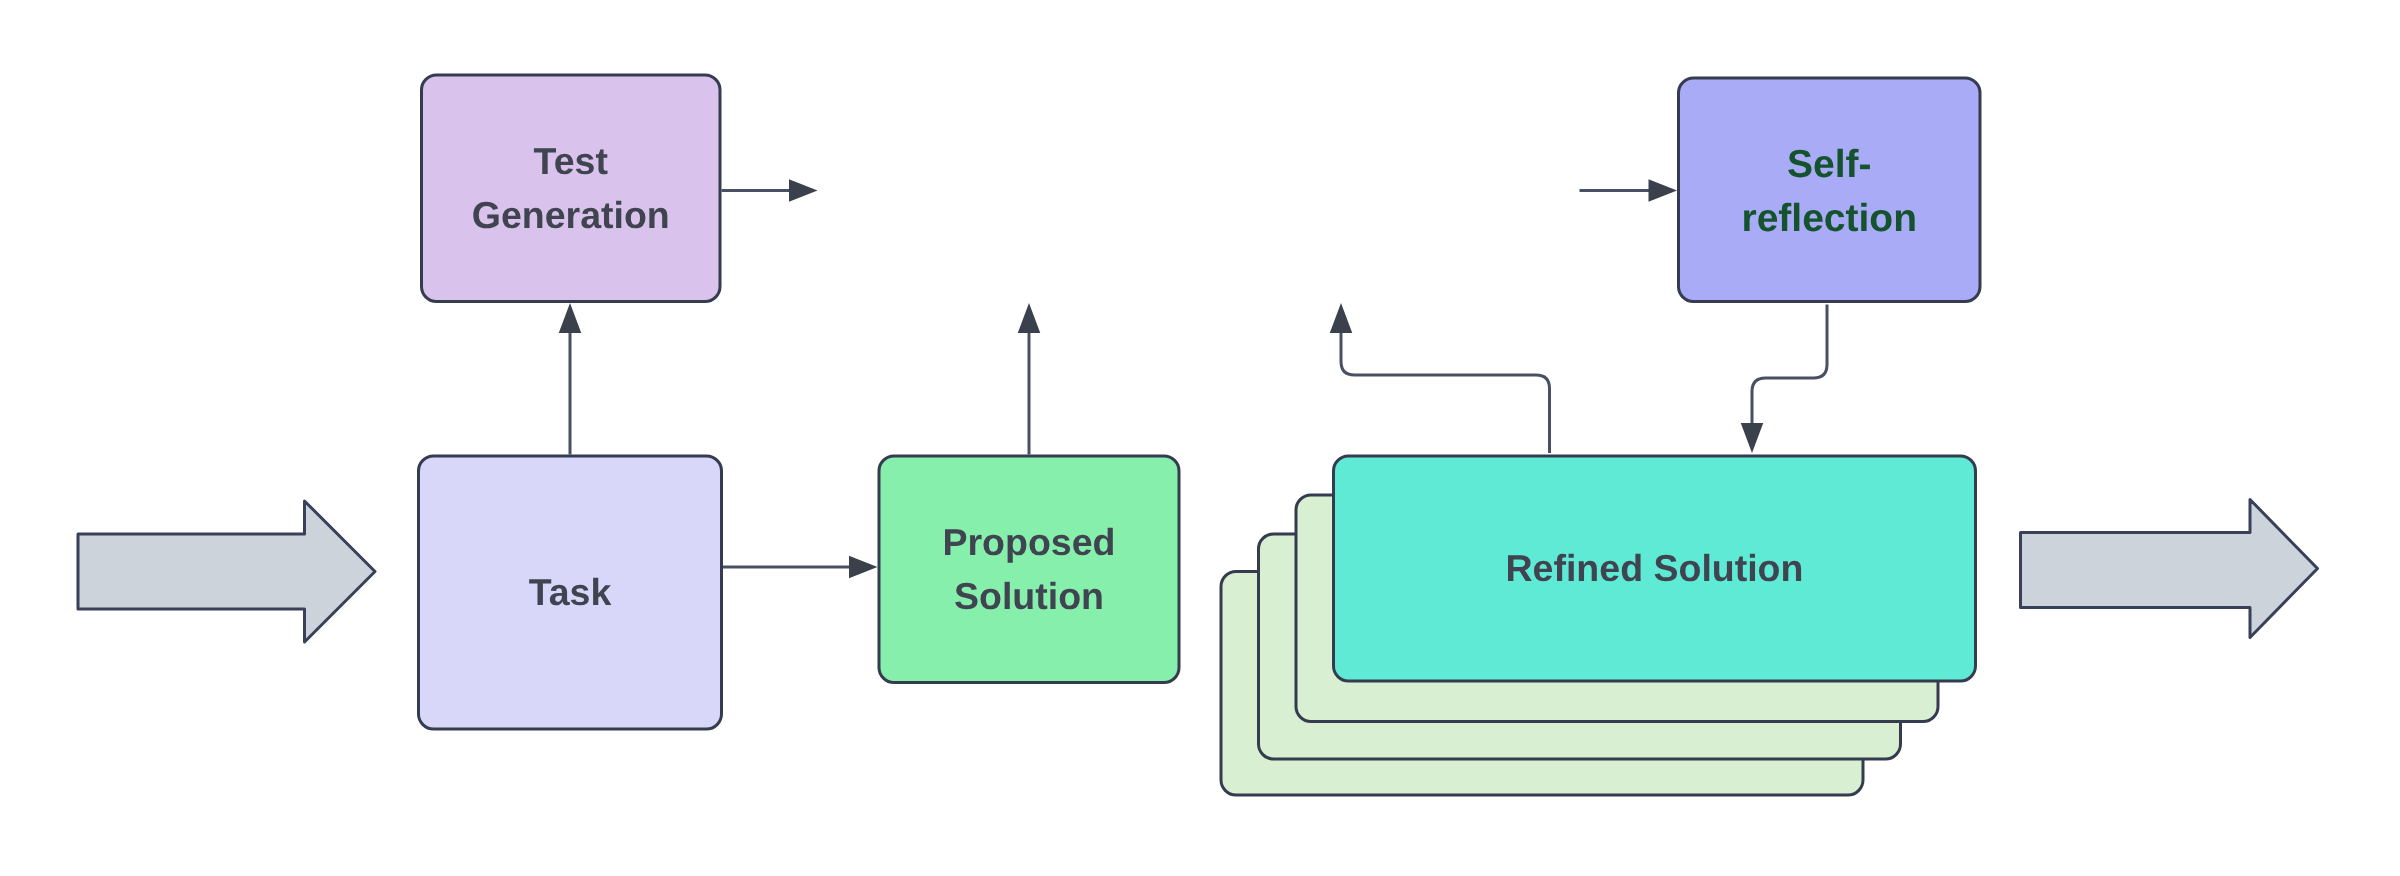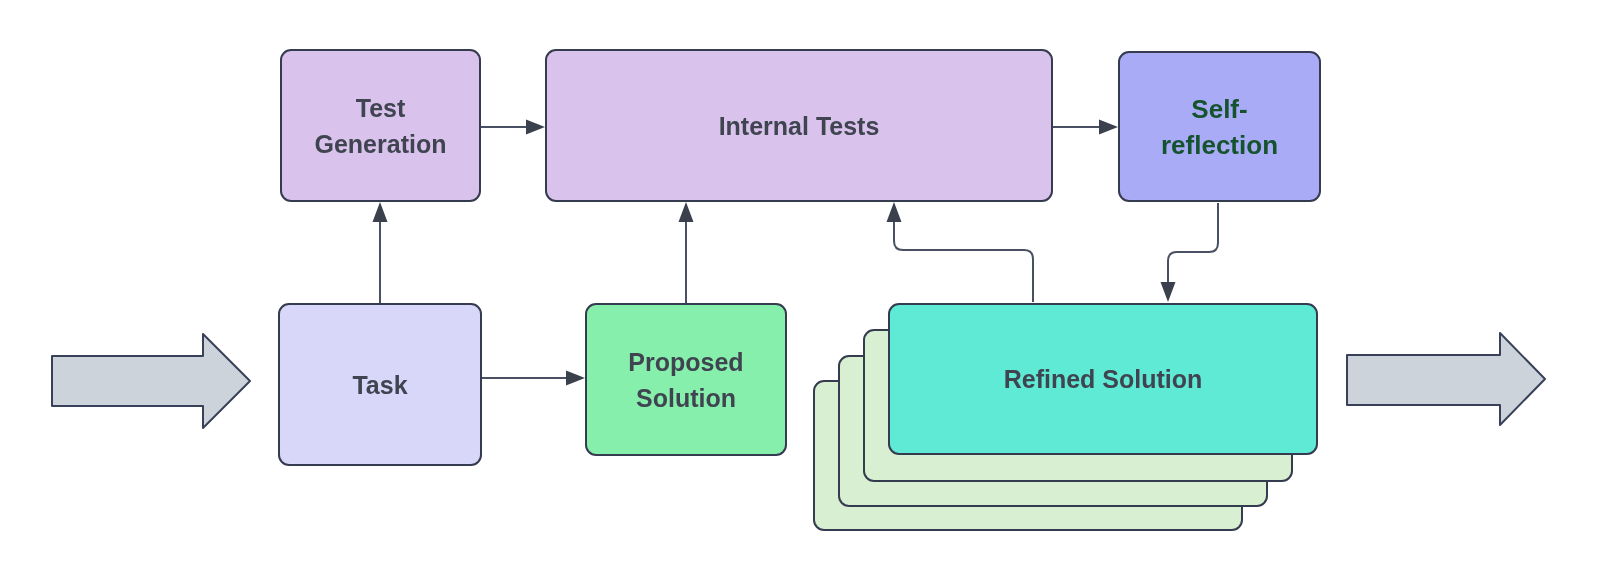--- a/index.html
+++ b/index.html
@@ -104,29 +104,26 @@
     <g>
       <path class="connector" d="M1218,203 L1218,243 Q1218,252 1209,252 L1177,252 Q1168,252 1168,261 L1168,285"></path>
       <polygon class="arrowhead" points="1168,302 1160.5,282 1175.5,282"></polygon>
     </g>
   </svg>
 
   <div class="node fill-purple" style="left:280px; top:49px; width:201px; height:153px;">
     <span>Test Generation</span>
   </div>
 
-  <div class="node fill-purple" style="left:545px; top:49px; width:508px; height:153px;">
-    <span>Internal Tests</span>
-  </div>
 
   <div class="node fill-periwinkle" style="left:1118px; top:51px; width:203px; height:151px;">
     <span>Self-reflection</span>
   </div>
 
-  <div class="node fill-lavender" style="left:278px; top:303px; width:204px; height:163px;">
+  <div class="node fill-lavender" style="left:278px; top:303px; width:204px; height:184px;">
     <span>Task</span>
   </div>
 
   <div class="node fill-paleblue" style="left:585px; top:303px; width:202px; height:153px;">
     <span>Proposed Solution</span>
   </div>
 
   <div class="stack-layer z1" style="left:813px; top:380px; width:430px; height:151px;"></div>
   <div class="stack-layer z2" style="left:838px; top:355px; width:430px; height:152px;"></div>
   <div class="stack-layer z3" style="left:863px; top:329px; width:430px; height:153px;"></div>

